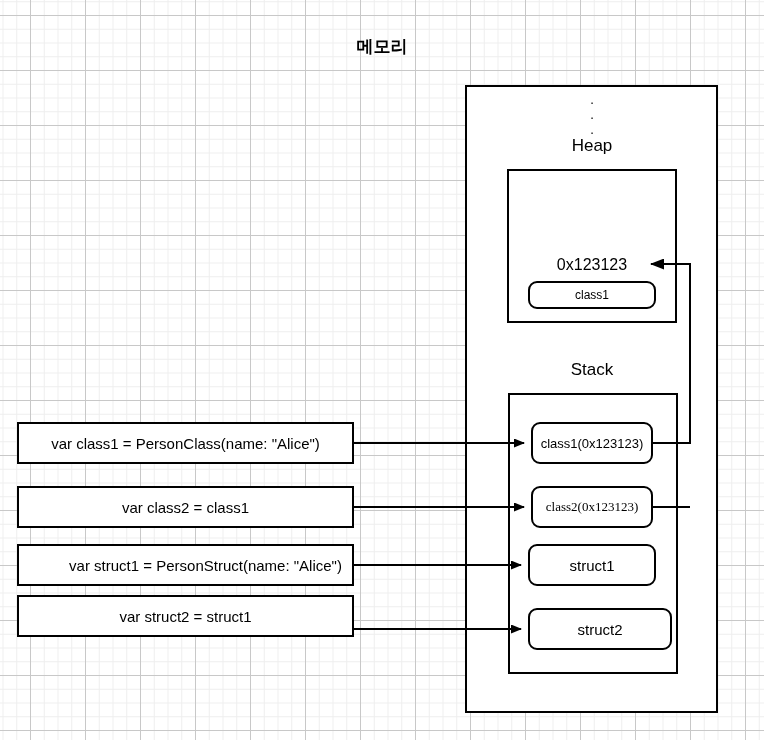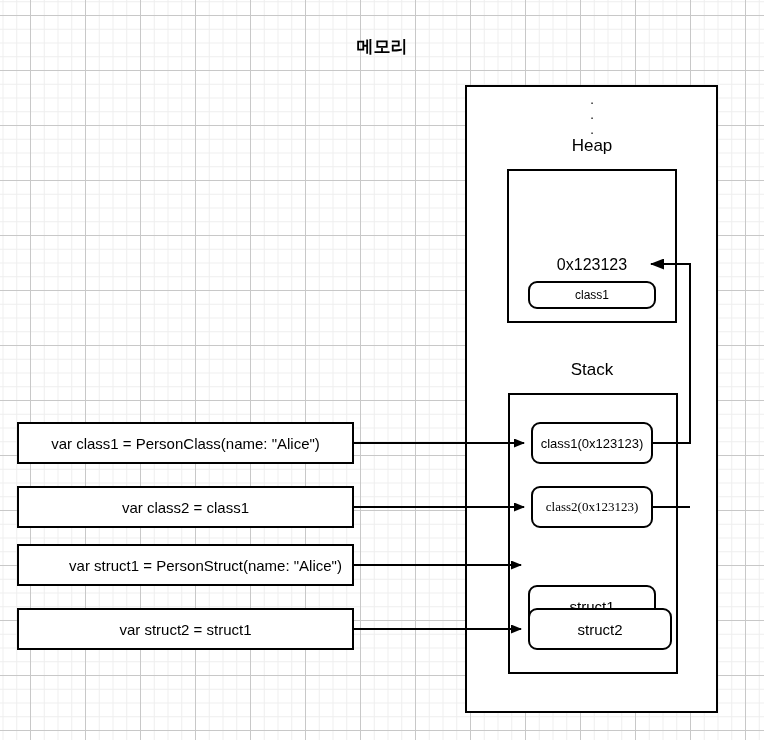--- a/index.html
+++ b/index.html
@@ -99,41 +99,41 @@
     color: #000000;
     display: flex;
     align-items: center;
     justify-content: center;
     font-size: 12px;
     white-space: nowrap;
   }
   .rbox-class1-heap { left: 528px; top: 281px; width: 128px; height: 28px; }
   .rbox-class1 { left: 531px; top: 422px; width: 122px; height: 42px; font-size: 13px; }
   .rbox-class2 { left: 531px; top: 486px; width: 122px; height: 42px; font-size: 13px; font-family: Liberation Serif, serif; }
-  .rbox-struct1 { left: 528px; top: 544px; width: 128px; height: 42px; font-size: 15px; margin-top: 41px; }
+  .rbox-struct1 { left: 528px; top: 544px; width: 128px; height: 42px; font-size: 15px; }
   .rbox-struct2 { left: 528px; top: 608px; width: 144px; height: 42px; font-size: 15px; }
   .codebox {
     position: absolute;
     box-sizing: border-box;
     background: #ffffff;
     border: 2px solid #000000;
     color: #000000;
     display: flex;
     align-items: center;
     justify-content: center;
     font-size: 15px;
     white-space: nowrap;
     left: 17px;
     width: 337px;
     height: 42px;
   }
   .code-1 { top: 422px; }
   .code-2 { top: 486px; }
   .code-3 { top: 544px; padding-left: 40px; }
-  .code-4 { top: 608px; }
+  .code-4 { top: 595px; }
 </style>
 </head>
 <body>
 
 <div id="canvas">
 
   <div class="lbl title-memory">
     <span>메모리</span>
   </div>
 

